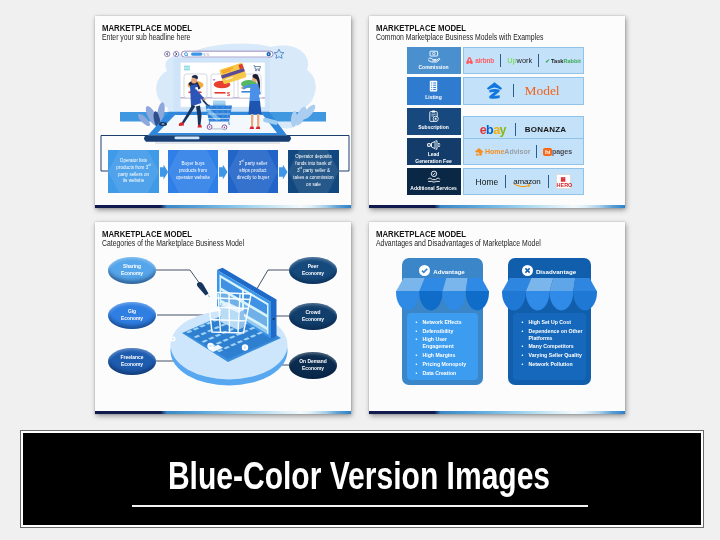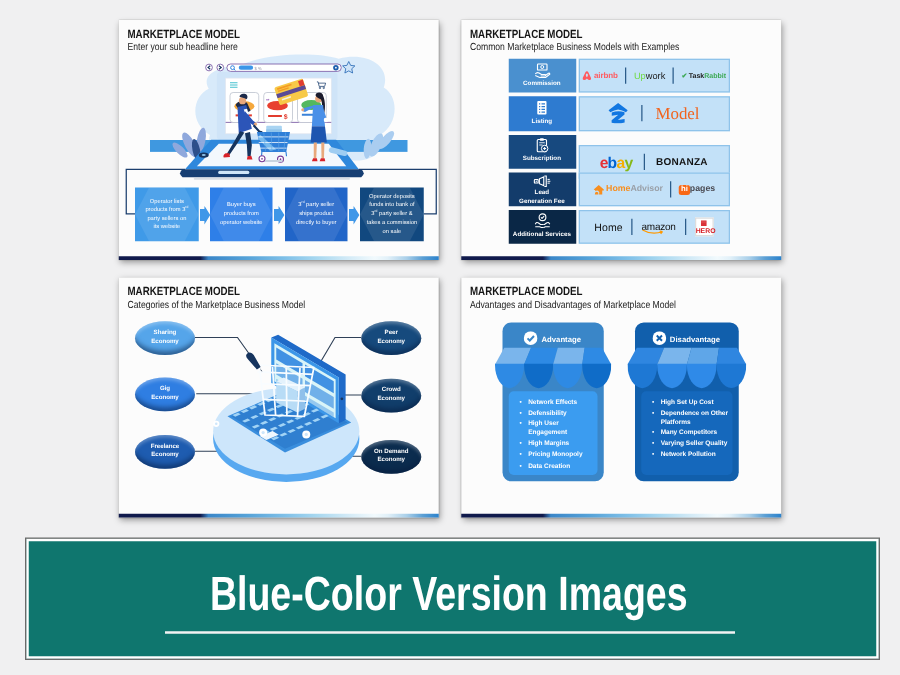--- a/index.html
+++ b/index.html
@@ -19,21 +19,21 @@
 .ib{position:absolute;left:38px;width:54px;height:27.3px;color:#fff;text-align:center}
 .ib .lb{position:absolute;left:0;right:0;font-weight:bold;font-size:5px;line-height:1.2}
 .lg{position:absolute;left:94px;width:121px;height:27.3px;background:#c3e1f8;border:0.5px solid #8fc3ea;box-sizing:border-box;display:flex;align-items:center;justify-content:center}
 .dv{width:1px;height:13px;background:#2b5c8a;margin:0 6px}
 .el{position:absolute;width:48px;height:27px;border-radius:50%;color:#fff;font-weight:bold;font-size:4.9px;line-height:1.5;display:flex;align-items:center;justify-content:center;text-align:center;box-shadow:inset 0 -5px 4px -2px rgba(5,25,60,.5),inset 0 3px 3px -1px rgba(255,255,255,.28)}
 .card{position:absolute;top:36px;height:127px;border-radius:7px}
 .chead{position:absolute;top:7px;left:0;right:0;text-align:center;color:#fff;font-weight:bold;font-size:6.2px}
 .cpanel{position:absolute;left:5px;right:5px;top:55px;height:67px;border-radius:4px;box-sizing:border-box}
 .cpanel .li{display:flex;color:#fff;font-size:5.2px;line-height:1.35;margin:0 0 1.7px 0;font-weight:bold}
 .cpanel .li .b{width:4px;text-align:center;flex:0 0 4px;margin-right:4px}
-#cap{position:absolute;left:21px;top:431px;width:678px;height:92px;background:#0f766e;border:2px solid #fff;outline:1.5px solid #6a6a6a}
+#cap{position:absolute;left:21px;top:431px;width:678px;height:92px;background:#000000;border:2px solid #fff;outline:1.5px solid #6a6a6a}
 #cap .big{position:absolute;left:calc(50% - 3px);top:21px;transform:translateX(-50%) scaleX(.78);transform-origin:center top;color:#fff;font-weight:bold;font-size:38.5px;white-space:nowrap}
 #cap .ln{position:absolute;left:109px;top:71.5px;width:456px;height:2px;background:#f2f2f2}
 </style>
 </head>
 <body>
 <div class="slide" id="s1">
   <div class="t">MARKETPLACE MODEL</div>
   <div class="st">Enter your sub headline here</div>
   <svg width="256" height="192" viewBox="0 0 256 192" style="position:absolute;left:0;top:0">
     <path d="M98,36 C115,27 158,25 176,31 C199,25 218,37 212,54 C225,62 223,84 209,92 C217,104 200,115 186,112 C170,122 124,121 107,113 C88,117 68,106 73,92 C57,83 58,62 72,55 C65,43 81,37 98,36 Z" fill="#d8eafa"></path>

